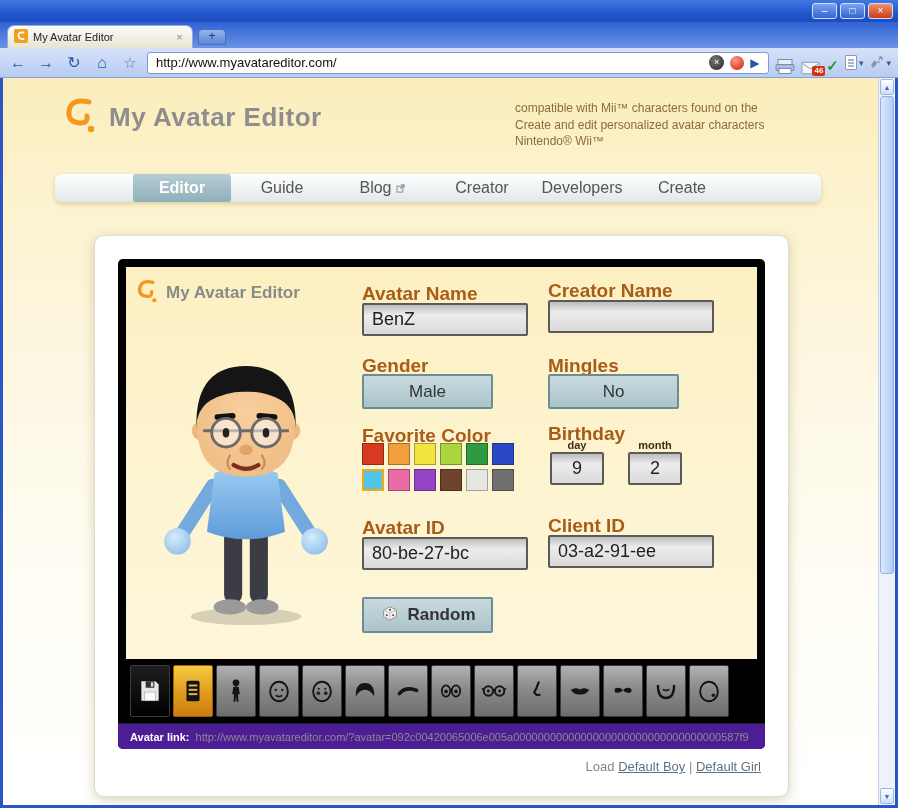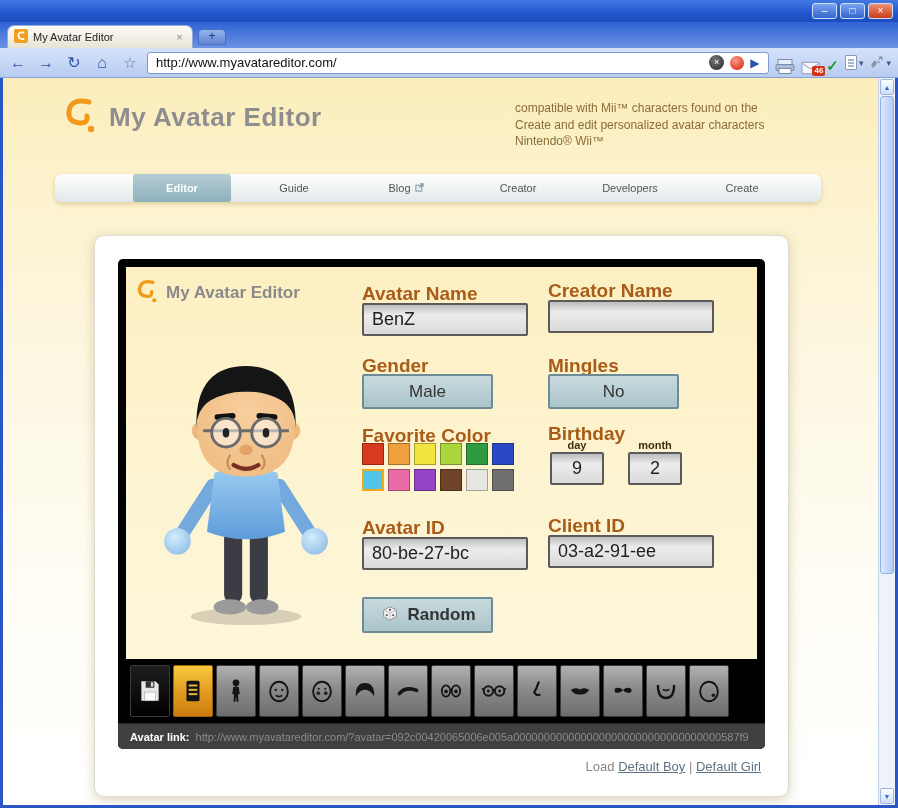--- a/index.html
+++ b/index.html
@@ -42,21 +42,21 @@
   .sb-up{top:1px}.sb-down{bottom:1px}
   .sb-thumb{position:absolute;top:18px;left:1px;right:1px;height:478px;background:linear-gradient(90deg,#dce8fc,#b2ccf4);border:1px solid #8fb0e4;border-radius:3px;}
 
   
   .site-logo{position:absolute;left:58px;top:16px;display:flex;align-items:center;gap:10px;}
   .site-logo-text{font-size:26px;font-weight:bold;color:#8e8e8e;letter-spacing:.5px;}
   .tagline{position:absolute;left:512px;top:22px;width:350px;font-size:12px;color:#8a6c38;line-height:1.38;}
 
   
   .nav-bar{position:absolute;left:52px;top:96px;width:766px;height:28px;background:linear-gradient(180deg,#ffffff,#e1e8ea);border-radius:7px;box-shadow:0 2px 5px rgba(170,150,80,.4);display:flex;align-items:stretch;padding-left:78px;}
-  .nav-item{width:98px;margin-right:14px;display:flex;align-items:center;justify-content:center;gap:4px;font-size:11px;color:#555;cursor:default;}
+  .nav-item{width:98px;margin-right:2px;display:flex;align-items:center;justify-content:center;gap:4px;font-size:16px;color:#555;cursor:default;}
   .nav-item.active{background:linear-gradient(180deg,#b6cdd4,#8db0bb);color:#fff;font-weight:bold;border-radius:3px;}
 
   
   .main-panel{position:absolute;left:91px;top:157px;width:695px;height:562px;background:#fff;border:1px solid #dcdcd2;border-radius:10px;box-shadow:0 3px 12px rgba(150,130,60,.35);padding:23px 23px 0 23px;}
   .frame{background:#000;border-radius:5px;overflow:hidden;}
   .form-area{margin:8px 8px 0 8px;height:392px;background:linear-gradient(180deg,#fcf0c2 0%,#fdf4d2 60%,#fdf6da 100%);position:relative;}
 
   .editor-logo{position:absolute;left:8px;top:10px;display:flex;align-items:center;gap:6px;}
   .editor-logo-text{font-size:17px;font-weight:bold;color:#8a8a8a;}
 
@@ -71,21 +71,21 @@
   .swatch{width:22px;height:22px;border:1px solid rgba(0,0,0,.3);}
   .swatch.selected{border:2px solid #f0a81e;}
   .random-btn{position:absolute;left:236px;top:330px;width:131px;height:36px;border:2px solid #6d8d96;border-radius:2px;background:linear-gradient(180deg,#c9dade 0%,#aac4ca 100%);display:flex;align-items:center;justify-content:center;gap:8px;font-size:17px;font-weight:bold;color:#333;font-family:"Liberation Sans",sans-serif;cursor:default;}
 
   
   .tabbar{height:64px;background:#000;display:flex;align-items:center;gap:3px;padding:0 12px;}
   .tb{width:40px;height:52px;border:1px solid #3c3c3c;border-radius:2px;background:linear-gradient(180deg,#b2b2b2 0%,#8a8a8a 45%,#6d6d6d 100%);display:flex;align-items:center;justify-content:center;}
   .tb.save{background:linear-gradient(180deg,#1e1e1e,#000);}
   .tb.active{background:linear-gradient(180deg,#f6c93e 0%,#e09a1e 55%,#cd7c10 100%);border-color:#9a6208;}
 
-  .linkbar{height:26px;background:#404040;border-top:1px solid #242424;display:flex;align-items:center;gap:6px;padding:3px 12px;font-size:11px;overflow:hidden;}
+  .linkbar{height:26px;background:#4c1d95;border-top:1px solid #242424;display:flex;align-items:center;gap:6px;padding:3px 12px;font-size:11px;overflow:hidden;}
   .link-label{color:#fff;font-weight:bold;white-space:nowrap;}
   .link-url{color:#8b8b8b;white-space:nowrap;overflow:hidden;}
 
   .load-row{text-align:right;padding:10px 4px 0 0;font-size:13px;color:#888;}
   .load-row a{color:#5f7284;text-decoration:underline;cursor:pointer;}
 </style>
 </head>
 <body>
 
 <div class="window">

